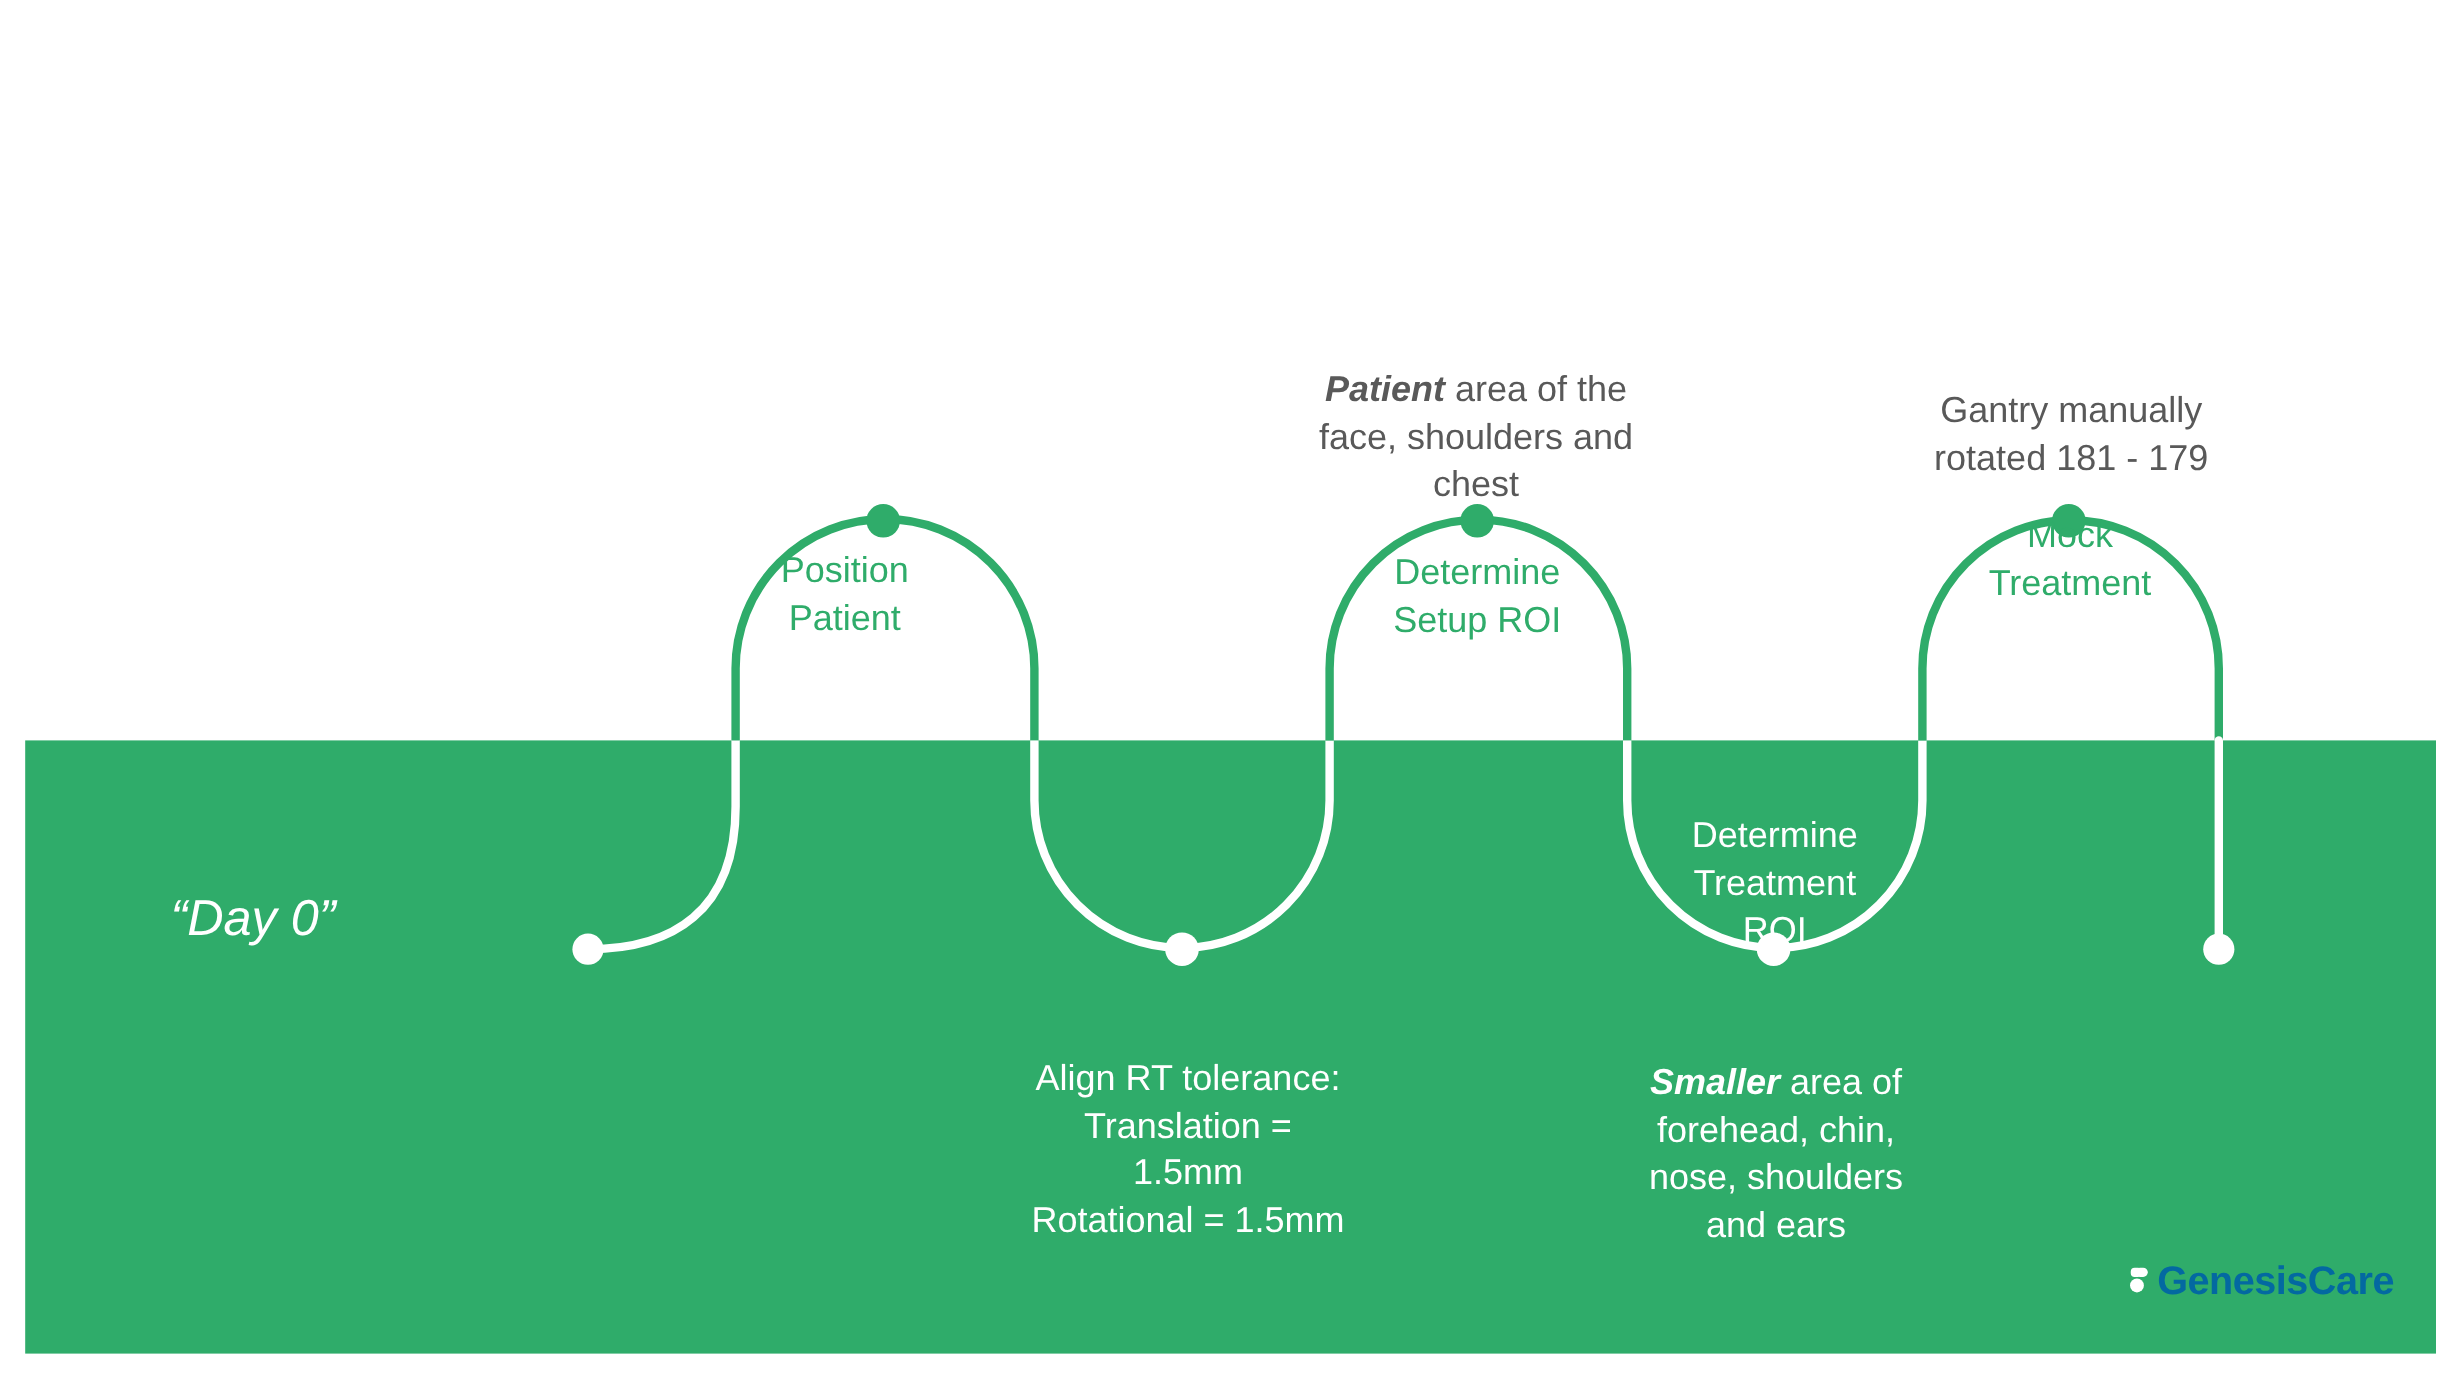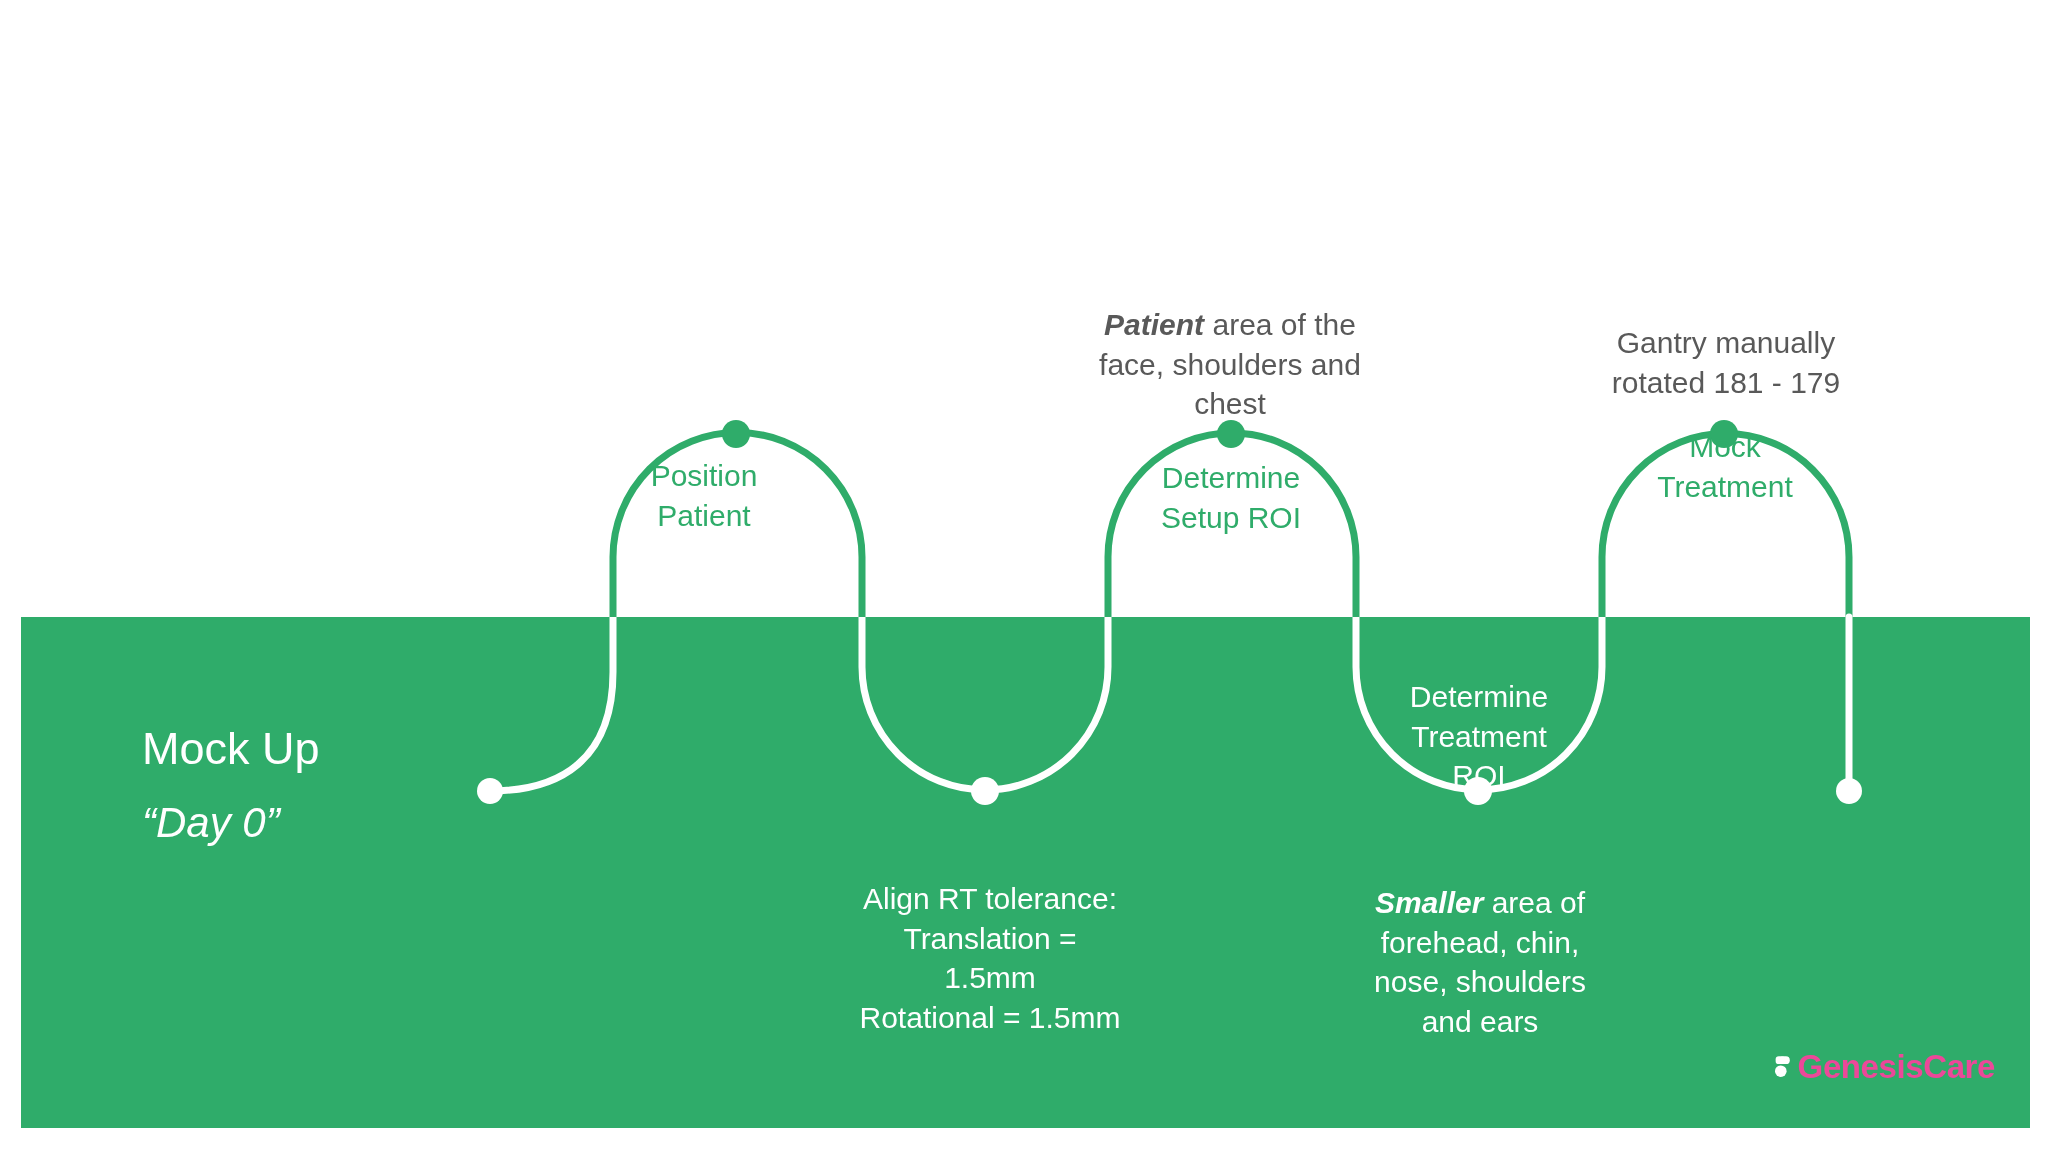--- a/index.html
+++ b/index.html
@@ -104,37 +104,36 @@
   #logo {
     position: absolute;
     left: 1775px;
     top: 1030px;
     width: 220px;
     height: 74px;
     display: flex;
     align-items: center;
   }
   #logo-text {
-    color: #ec4899;
+    color: #0369a1;
     font-size: 33px;
     font-weight: 700;
     letter-spacing: -0.4px;
     margin-left: 2px;
   }
 </style>
 </head>
 <body>
 
 <div id="slide">
 
 
   <div id="green-band"></div>
 
   <div id="left-label">
-    <div class="line1">Mock Up</div>
     <div class="line2">“Day 0”</div>
   </div>
 
   <svg id="wave-layer" viewBox="0 0 2048 1152">
 
     <path d="M 490 791 C 560 791 613 760 613 672 L 613 617" stroke="#FFFFFF" stroke-width="7" fill="none" stroke-linecap="round"></path>
 
     <path d="M 613 617 L 613 557 A 124.5 124.5 0 0 1 862 557 L 862 617" stroke="#2FAC6A" stroke-width="7" fill="none"></path>
 
     <path d="M 862 617 L 862 667 A 123 123 0 0 0 1108 667 L 1108 617" stroke="#FFFFFF" stroke-width="7" fill="none"></path>

